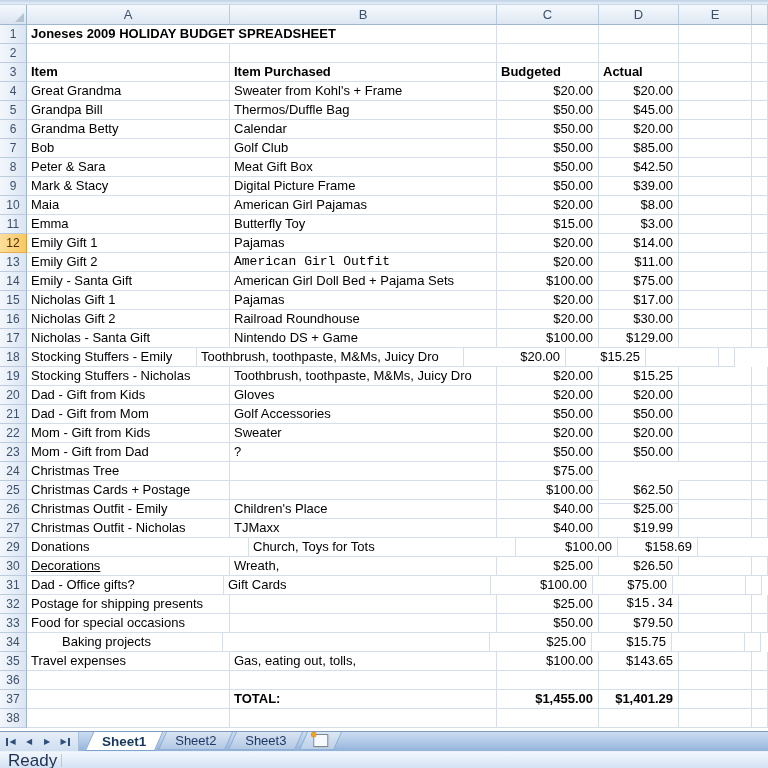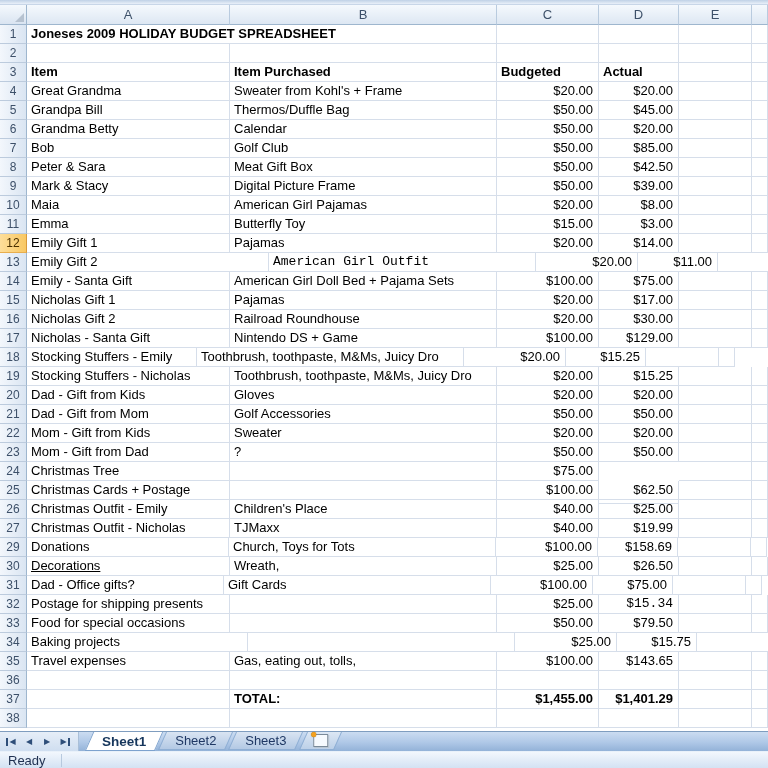--- a/index.html
+++ b/index.html
@@ -53,21 +53,21 @@
   .tab.insert{padding:0 9px;background:linear-gradient(#DCE7F4,#BCD0E8);}
   .sheet-icon{transform:skewX(24deg);position:relative;width:13px;height:11px;
     background:#F6FAFE;border:1px solid #7A8A99;box-shadow:1px 1px 0 #B9C6D2;}
   .sheet-icon::before{content:"";position:absolute;left:-3px;top:-3px;width:5px;height:5px;
     border-radius:50%;background:#F3A01F;box-shadow:0 0 1px #8A5B00;}
   .tab-fill{flex:1;}
 
   
   .status-bar{height:17px;flex:none;display:flex;align-items:center;
     background:linear-gradient(#F2F7FD,#D4E2F3);border-top:1px solid #E9F1FA;box-sizing:border-box;
-    font-size:13px;color:#1F3050;}
+    font-size:17px;color:#1F3050;}
   .status-cell{width:62px;padding-left:8px;box-sizing:border-box;border-right:1px solid #B7C9DE;height:13px;line-height:13px;}
 </style>
 </head>
 <body>
 
 <div class="app">
 
   <div class="top-strip"></div>
 
   <div class="col-headers" id="colHeaders">
@@ -185,21 +185,21 @@
         <div class="rowhdr active">12</div>
         <div class="cell" style="width: 203px;">Emily Gift 1</div>
         <div class="cell" style="width: 267px;">Pajamas</div>
         <div class="cell num" style="width: 102px;">$20.00</div>
         <div class="cell num" style="width: 80px;">$14.00</div>
         <div class="cell" style="width: 73px;"></div>
         <div class="cell" style="width: 16px;"></div>
       </div>
       <div class="row">
         <div class="rowhdr">13</div>
-        <div class="cell" style="width: 242px;">Emily Gift 2</div>
+        <div class="cell" style="width: 203px;">Emily Gift 2</div>
         <div class="cell" style="width: 267px; font-family: Liberation Mono, monospace;">American Girl Outfit</div>
         <div class="cell num" style="width: 102px;">$20.00</div>
         <div class="cell num" style="width: 80px;">$11.00</div>
         <div class="cell" style="width: 73px;"></div>
         <div class="cell" style="width: 16px;"></div>
       </div>
       <div class="row">
         <div class="rowhdr">14</div>
         <div class="cell" style="width: 203px;">Emily - Santa Gift</div>
         <div class="cell" style="width: 267px;">American Girl Doll Bed + Pajama Sets</div>
@@ -320,21 +320,21 @@
         <div class="rowhdr">27</div>
         <div class="cell" style="width: 203px;">Christmas Outfit - Nicholas</div>
         <div class="cell" style="width: 267px;">TJMaxx</div>
         <div class="cell num" style="width: 102px;">$40.00</div>
         <div class="cell num" style="width: 80px;">$19.99</div>
         <div class="cell" style="width: 73px;"></div>
         <div class="cell" style="width: 16px;"></div>
       </div>
       <div class="row">
         <div class="rowhdr">29</div>
-        <div class="cell" style="width: 202px;">Donations</div>
+        <div class="cell" style="width: 222px;">Donations</div>
         <div class="cell" style="width: 267px;">Church, Toys for Tots</div>
         <div class="cell num" style="width: 102px;">$100.00</div>
         <div class="cell num" style="width: 80px;">$158.69</div>
         <div class="cell" style="width: 73px;"></div>
         <div class="cell" style="width: 16px;"></div>
       </div>
       <div class="row">
         <div class="rowhdr">30</div>
         <div class="cell" style="width: 203px; text-decoration: underline;">Decorations</div>
         <div class="cell" style="width: 267px;">Wreath,</div>
@@ -365,21 +365,21 @@
         <div class="rowhdr">33</div>
         <div class="cell" style="width: 203px;">Food for special occasions</div>
         <div class="cell" style="width: 267px;"></div>
         <div class="cell num" style="width: 102px;">$50.00</div>
         <div class="cell num" style="width: 80px;">$79.50</div>
         <div class="cell" style="width: 73px;"></div>
         <div class="cell" style="width: 16px;"></div>
       </div>
       <div class="row">
         <div class="rowhdr">34</div>
-        <div class="cell" style="width: 221px;">Baking projects</div>
+        <div class="cell" style="width: 165px; margin-left: 31px;">Baking projects</div>
         <div class="cell" style="width: 267px;"></div>
         <div class="cell num" style="width: 102px;">$25.00</div>
         <div class="cell num" style="width: 80px;">$15.75</div>
         <div class="cell" style="width: 73px;"></div>
         <div class="cell" style="width: 16px;"></div>
       </div>
       <div class="row">
         <div class="rowhdr">35</div>
         <div class="cell" style="width: 203px;">Travel expenses</div>
         <div class="cell" style="width: 267px;">Gas, eating out, tolls,</div>

